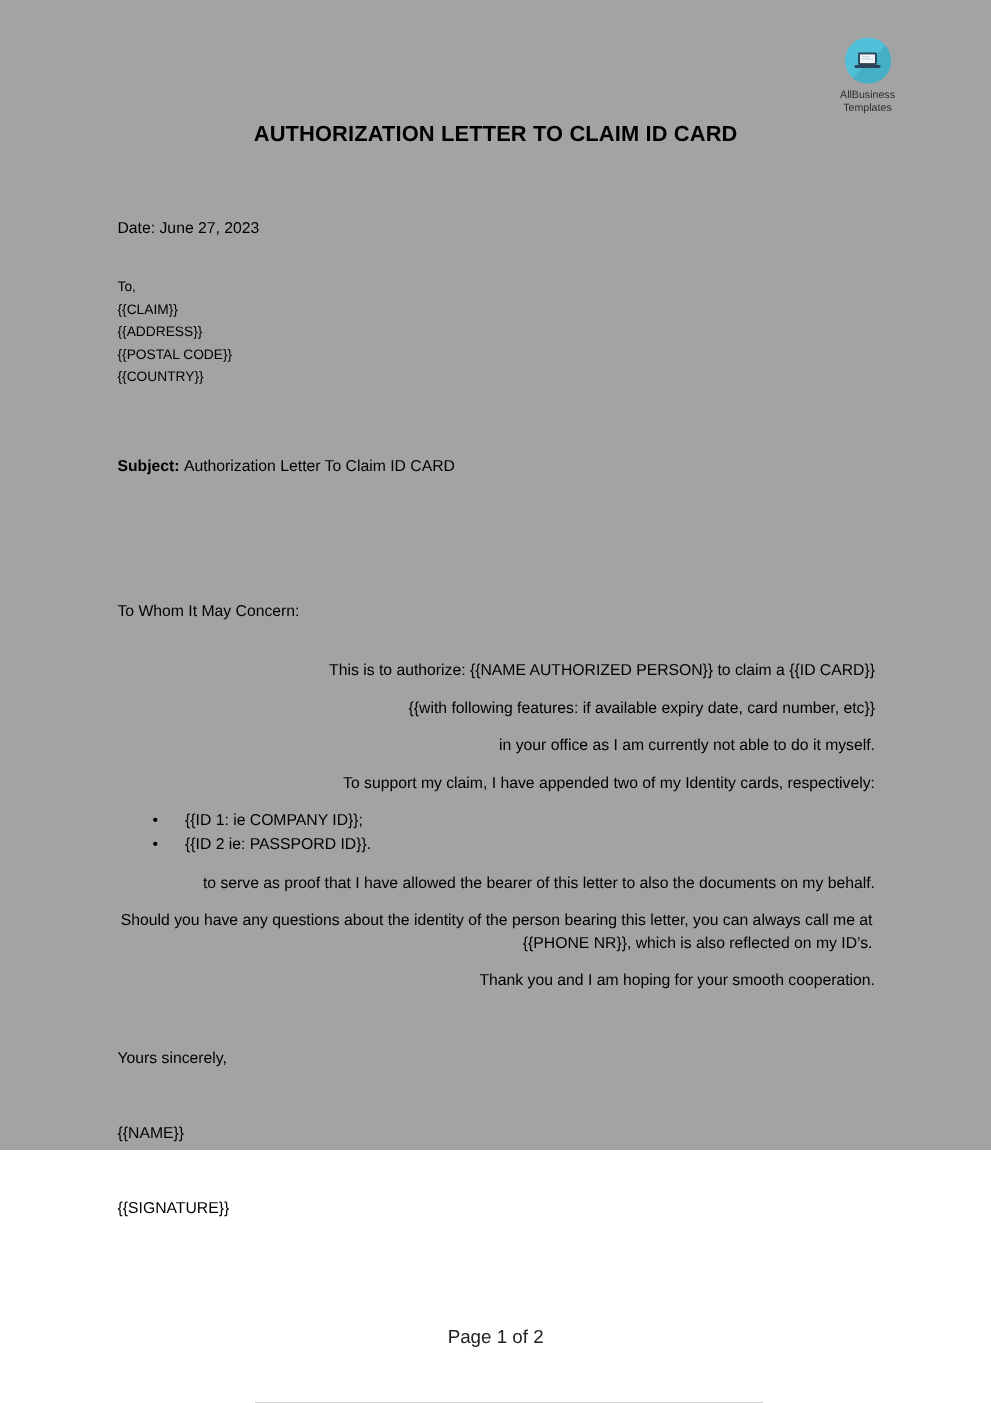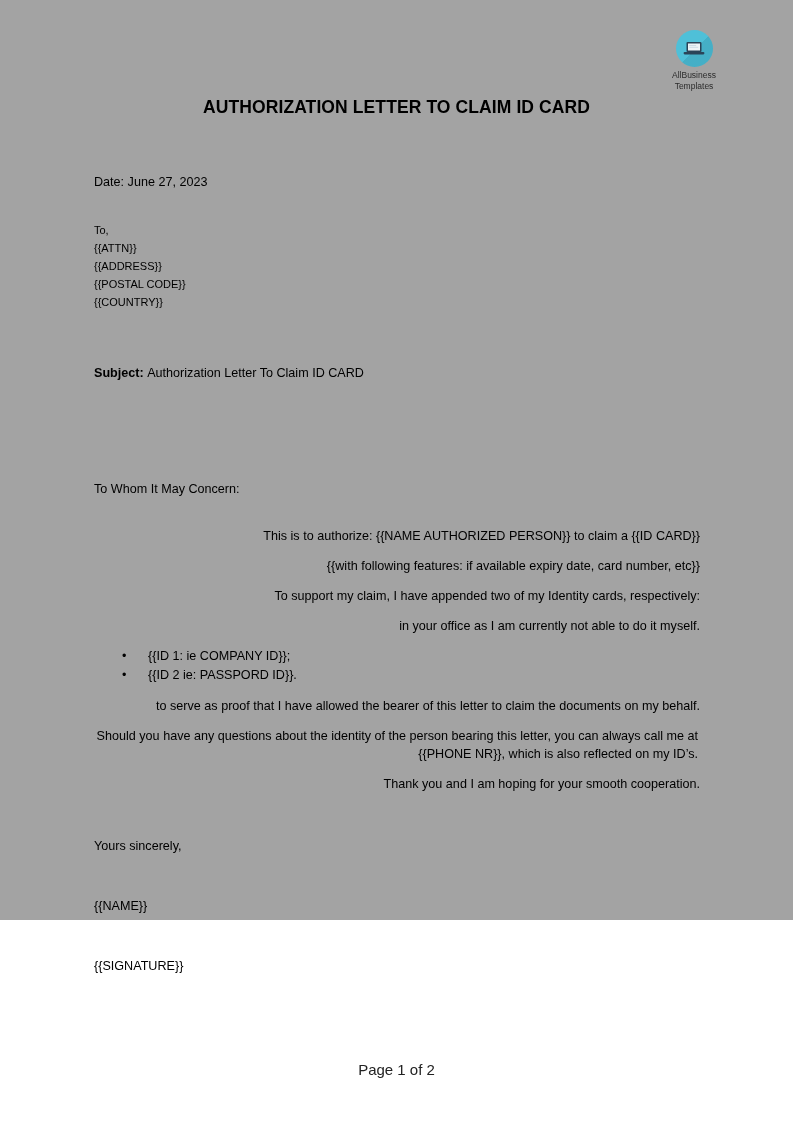--- a/index.html
+++ b/index.html
@@ -187,50 +187,50 @@
       <span>Templates</span>
     </div>
   </div>
 
   <div class="doc-title">AUTHORIZATION LETTER  TO CLAIM ID CARD</div>
 
   <div class="date-line">Date: June 27, 2023</div>
 
   <div class="address-block">
     <div>To,</div>
-    <div>{{ATTN}}</div>
+    <div>{{CLAIM}}</div>
     <div>{{ADDRESS}}</div>
     <div>{{POSTAL CODE}}</div>
     <div>{{COUNTRY}}</div>
   </div>
 
   <div class="subject-line">
     <span class="subject-label">Subject:</span><span>&nbsp;</span><span>Authorization Letter To Claim ID CARD</span>
   </div>
 
   <div class="salutation">To Whom It May Concern:</div>
 
   <div class="paras">
     <p class="para">This is to authorize: {{NAME AUTHORIZED PERSON}} to claim a {{ID CARD}}</p>
     <p class="para">{{with following features: if available expiry date, card number, etc}}</p>
+    <p class="para">in your office as I am currently not able to do it myself.</p>
     <p class="para">To support my claim, I have appended two of my Identity cards, respectively:</p>
-    <p class="para">in your office as I am currently not able to do it myself.</p>
 
     <ul class="bullets">
       <li>
         <span class="dot">•</span>
         <span>{{ID 1: ie COMPANY ID}};</span>
       </li>
       <li>
         <span class="dot">•</span>
         <span>{{ID 2 ie: PASSPORD ID}}.</span>
       </li>
     </ul>
 
-    <p class="para">to serve as proof that I have allowed the bearer of this letter to claim the documents on my behalf.</p>
+    <p class="para">to serve as proof that I have allowed the bearer of this letter to also the documents on my behalf.</p>
     <p class="para wrap">Should you have any questions about the identity of the person bearing this letter, you can always call me at {{PHONE NR}}, which is also reflected on my ID’s.</p>
     <p class="para">Thank you and I am hoping for your smooth cooperation.</p>
   </div>
 
   <div class="closing closing-sincerely">Yours sincerely,</div>
   <div class="closing closing-name">{{NAME}}</div>
   <div class="closing closing-signature">{{SIGNATURE}}</div>
 
   <div class="footer">Page 1 of 2</div>
 

